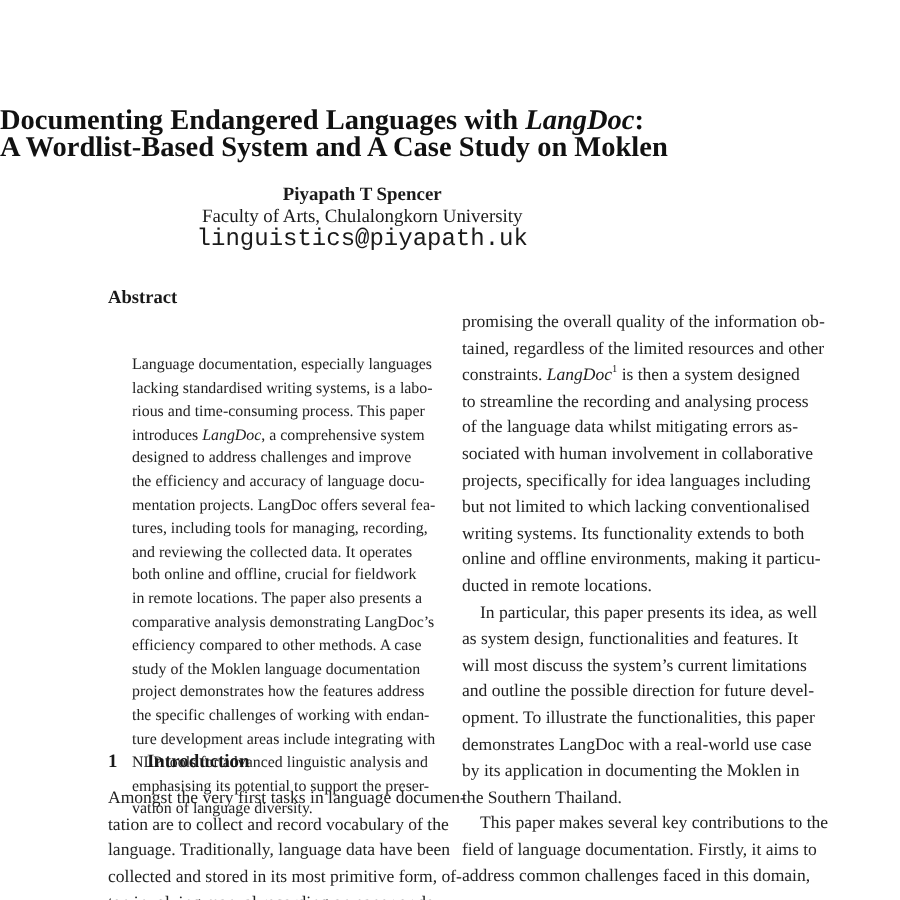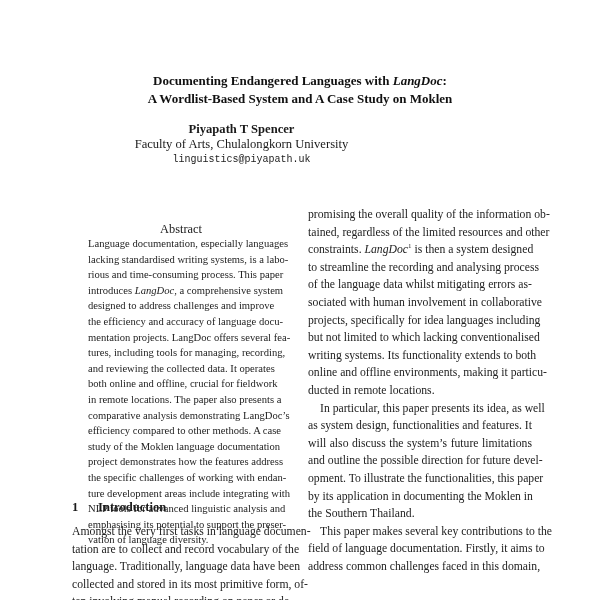--- a/index.html
+++ b/index.html
@@ -3,33 +3,33 @@
 <meta charset="utf-8">
 <style>
   html, body { margin: 0; padding: 0; background: #ffffff; }
   body {
     width: 600px; height: 600px; overflow: hidden; position: relative;
     font-family: "Liberation Serif", "DejaVu Serif", serif;
     color: #1a1a1a;
   }
   .title {
     position: absolute; left: 0; width: 600px; top: 72px;
-    text-align: center; font-weight: bold; font-size: 13px; line-height: 17.5px;
+    font-weight: bold; font-size: 19px; line-height: 17.5px;
     color: #111;
   }
   .title i { font-style: italic; }
   .author-block {
     position: absolute; left: 0; width: 483px; top: 122px;
     text-align: center; font-size: 12.6px; line-height: 15px;
   }
   .author-name { font-weight: bold; }
-  .email { font-family: "Liberation Mono", "DejaVu Sans Mono", monospace; font-size: 10px; }
+  .email { font-family: "Liberation Mono", "DejaVu Sans Mono", monospace; font-size: 16px; }
   .abstract-heading {
-    position: absolute; left: 72px; width: 218px; top: 222px;
-    text-align: center; font-weight: normal; font-size: 12.4px;
+    position: absolute; left: 72px; width: 218px; top: 191px;
+    text-align: left; font-weight: bold; font-size: 12.4px;
   }
   .abstract-body {
     position: absolute; left: 88px; width: 186px; top: 236px;
     font-size: 10.6px; line-height: 15.6px; text-align: justify;
     color: #222;
   }
   .abstract-body .line, .col .line { display: block; white-space: nowrap; text-align: justify; text-align-last: justify; }
   .abstract-body .line.last, .col .line.last { text-align-last: left; }
   .section-heading {
     position: absolute; left: 72px; top: 500px; font-weight: bold; font-size: 12.6px;
@@ -101,23 +101,24 @@
       <span class="line">sociated with human involvement in collaborative</span>
       <span class="line">projects, specifically for idea languages including</span>
       <span class="line">but not limited to which lacking conventionalised</span>
       <span class="line">writing systems. Its functionality extends to both</span>
       <span class="line">online and offline environments, making it particu-</span>
       <span class="line last">ducted in remote locations.</span>
     </div>
     <div>
       <span class="line" style="text-indent: 12px;">In particular, this paper presents its idea, as well</span>
       <span class="line">as system design, functionalities and features. It</span>
-      <span class="line">will also discuss the system’s future limitations</span>
+      <span class="line">will most discuss the system’s current limitations</span>
       <span class="line">and outline the possible direction for future devel-</span>
       <span class="line">opment. To illustrate the functionalities, this paper</span>
+      <span class="line">demonstrates LangDoc with a real-world use case</span>
       <span class="line">by its application in documenting the Moklen in</span>
       <span class="line last">the Southern Thailand.</span>
     </div>
     <div>
       <span class="line" style="text-indent: 12px;">This paper makes several key contributions to the</span>
       <span class="line">field of language documentation. Firstly, it aims to</span>
       <span class="line">address common challenges faced in this domain,</span>
     </div>
   </div>
 

